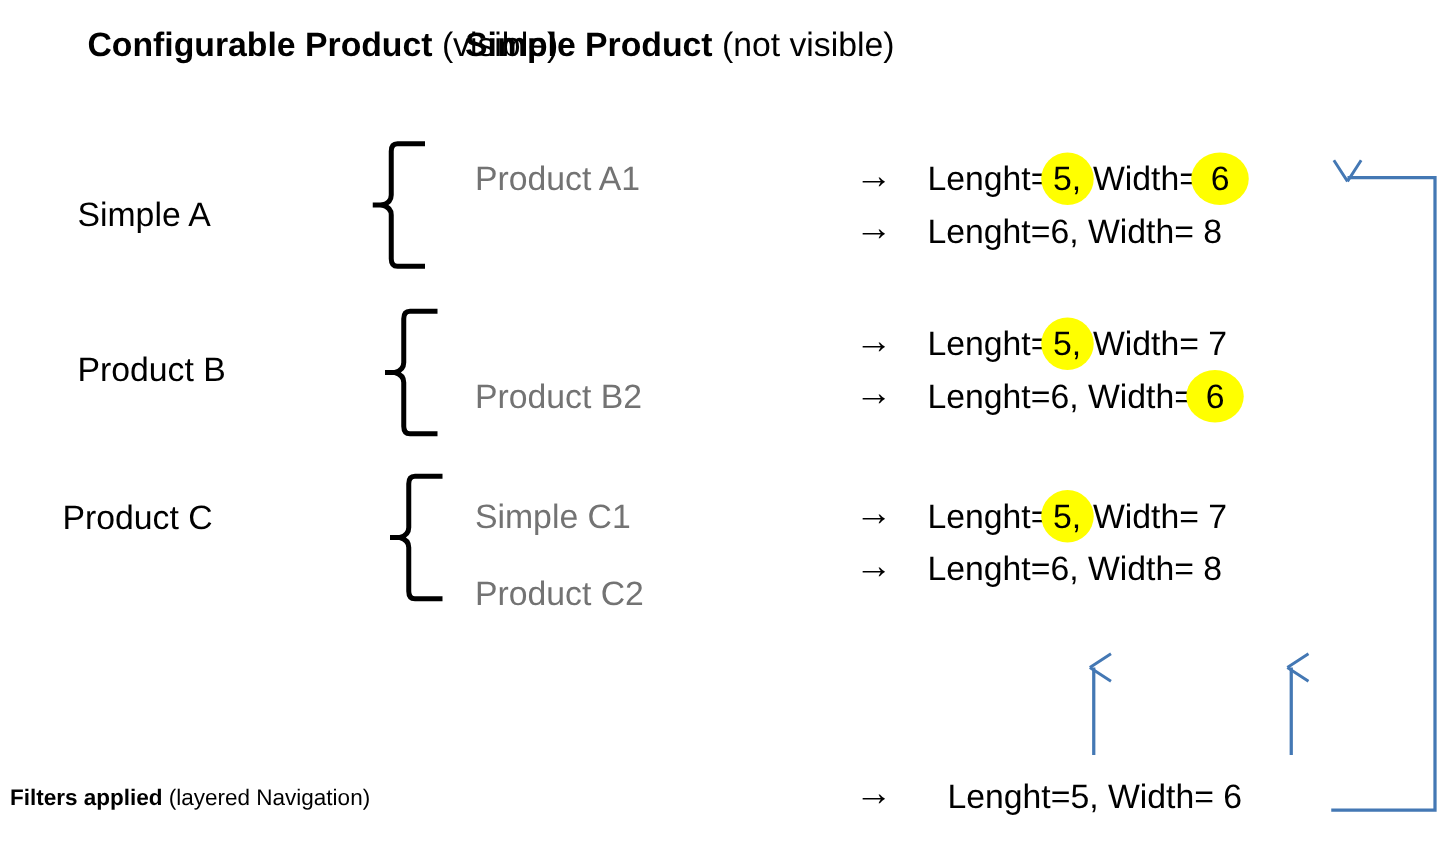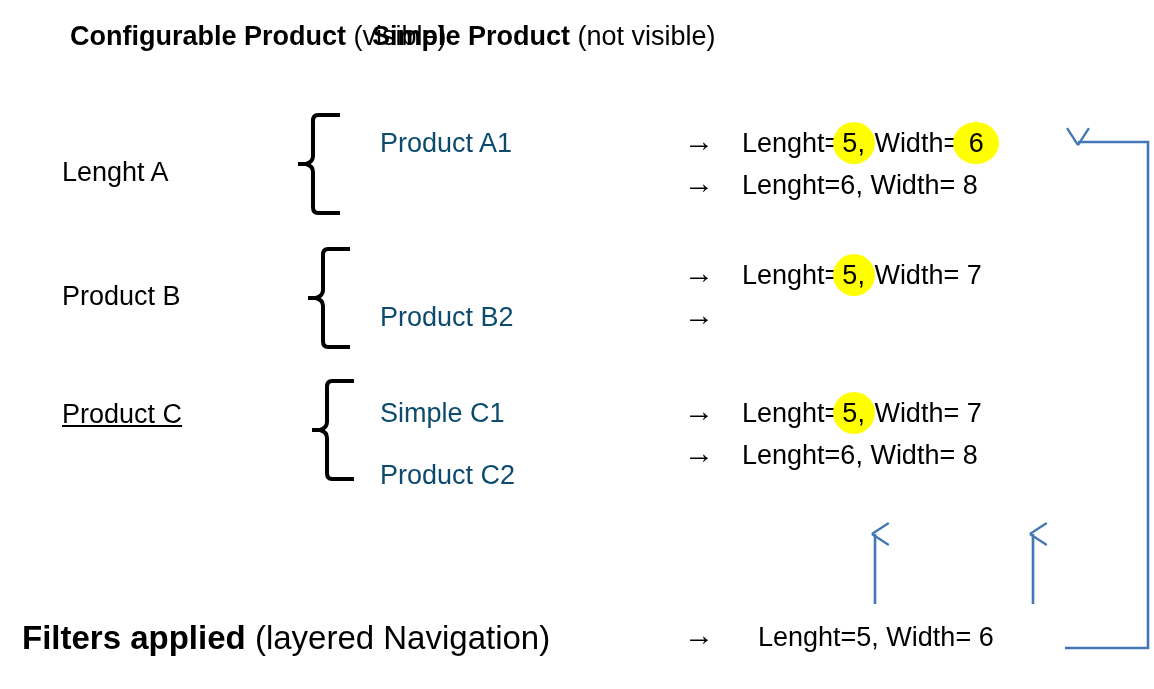--- a/index.html
+++ b/index.html
@@ -49,21 +49,21 @@
     width: 46px;
     height: 104px;
   }
   .brace svg { display: block; width: 100%; height: 100%; }
 
   
   .simple-product {
     position: absolute;
     font-size: 27px;
     line-height: 34px;
-    color: #0c4a6e;
+    color: #737373;
     white-space: nowrap;
   }
 
   
   .arrow-right {
     position: absolute;
     font-size: 30px;
     line-height: 34px;
     font-weight: bold;
     color: #000000;
@@ -94,23 +94,23 @@
     height: 42px;
     border-radius: 50%;
     background: #ffff00;
     z-index: -1;
   }
   .hl.wide::before { width: 46px; }
 
   
   #filters-label {
     position: absolute;
-    left: 22px;
+    left: 8px;
     top: 620px;
-    font-size: 33px;
+    font-size: 18px;
     line-height: 36px;
     font-weight: bold;
     white-space: nowrap;
   }
   #filters-label .reg { font-weight: normal; }
 
   
   #connectors {
     position: absolute;
     left: 0;
@@ -123,21 +123,21 @@
 </head>
 <body>
 
 <div id="canvas">
 
   <div class="col-header" id="header-configurable"><span>Configurable Product</span><span class="reg"> (visible)</span></div>
 
   <div class="col-header" id="header-simple"><span>Simple Product</span><span class="reg"> (not visible)</span></div>
 
 
-  <div class="cfg-product" style="left:62px; top:155px;">Lenght A</div>
+  <div class="cfg-product" style="left:62px; top:155px;">Simple A</div>
   <div class="brace" style="left:298px; top:112px;">
     <svg viewBox="0 0 46 104" preserveAspectRatio="none" aria-hidden="true">
       <path d="M 40 3 L 20 3 Q 15 3 15 9 L 15 44 Q 15 50 8 52 Q 15 54 15 60 L 15 95 Q 15 101 20 101 L 40 101" fill="none" stroke="#000000" stroke-width="4" stroke-linecap="square"></path>
       <path d="M 0 52 L 10 52" fill="none" stroke="#000000" stroke-width="4"></path>
     </svg>
   </div>
 
   <div class="simple-product" style="left:380px; top:126px;">Product A1</div>
   <div class="arrow-right" style="left:684px; top:124px;">→</div>
   <div class="attr-line" style="left:742px; top:126px;"><span class="seg">Lenght=</span><span class="hl">5,</span><span class="seg"> Width= </span><span class="hl wide">6</span></div>
@@ -151,22 +151,23 @@
       <path d="M 40 3 L 20 3 Q 15 3 15 9 L 15 44 Q 15 50 8 52 Q 15 54 15 60 L 15 95 Q 15 101 20 101 L 40 101" fill="none" stroke="#000000" stroke-width="4" stroke-linecap="square"></path>
       <path d="M 0 52 L 10 52" fill="none" stroke="#000000" stroke-width="4"></path>
     </svg>
   </div>
 
   <div class="arrow-right" style="left:684px; top:256px;">→</div>
   <div class="attr-line" style="left:742px; top:258px;"><span class="seg">Lenght=</span><span class="hl">5,</span><span class="seg"> Width= </span><span class="seg">7</span></div>
 
   <div class="simple-product" style="left:380px; top:300px;">Product B2</div>
   <div class="arrow-right" style="left:684px; top:298px;">→</div>
-
-  <div class="cfg-product" style="left:62px; top:397px;text-decoration:underline;">Product C</div>
+  <div class="attr-line" style="left:742px; top:300px;"><span class="seg">Lenght=</span><span class="seg">6,</span><span class="seg"> Width= </span><span class="hl wide">6</span></div>
+
+  <div class="cfg-product" style="left:50px; top:397px;">Product C</div>
   <div class="brace" style="left:312px; top:378px;">
     <svg viewBox="0 0 46 104" preserveAspectRatio="none" aria-hidden="true">
       <path d="M 40 3 L 20 3 Q 15 3 15 9 L 15 44 Q 15 50 8 52 Q 15 54 15 60 L 15 95 Q 15 101 20 101 L 40 101" fill="none" stroke="#000000" stroke-width="4" stroke-linecap="square"></path>
       <path d="M 0 52 L 10 52" fill="none" stroke="#000000" stroke-width="4"></path>
     </svg>
   </div>
 
   <div class="simple-product" style="left:380px; top:396px;">Simple C1</div>
   <div class="arrow-right" style="left:684px; top:394px;">→</div>
   <div class="attr-line" style="left:742px; top:396px;"><span class="seg">Lenght=</span><span class="hl">5,</span><span class="seg"> Width= </span><span class="seg">7</span></div>

